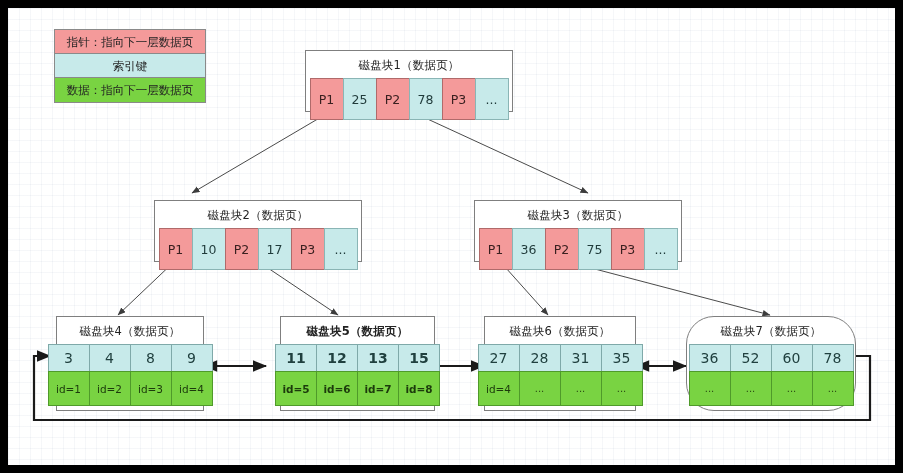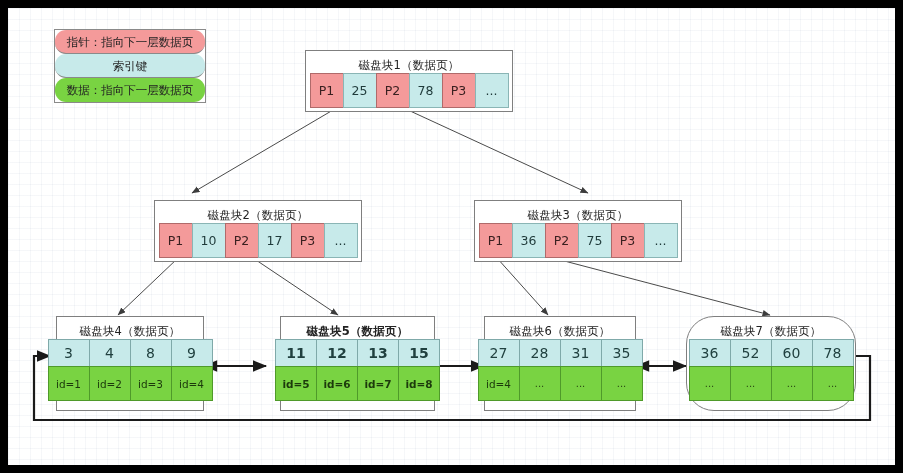--- a/index.html
+++ b/index.html
@@ -26,47 +26,46 @@
   .legend{
     position:absolute;left:46px;top:21px;width:152px;
     border:1px solid #8a8a8a;background:#fff;
     box-sizing:border-box;
   }
   .legend-row{
     height:24px;line-height:24px;text-align:center;
     font-size:11.5px;color:#222;
     border-bottom:1px solid #8a8a8a;
     box-sizing:border-box;
-    border-radius:11px;
   }
   .legend-row:last-child{border-bottom:none;}
   .lg-pink{background:#f49a9a;}
   .lg-cyan{background:#c7eaea;}
   .lg-green{background:#79d342;}
 
   
   .block{
     position:absolute;background:#ffffff;
     border:1px solid #7f7f7f;box-sizing:border-box;
   }
   .block-title{
     text-align:center;font-size:11.5px;color:#222;
-    padding-top:7px;letter-spacing:.2px;
+    padding-top:7px;padding-bottom:5px;letter-spacing:.2px;
   }
   .cells{display:flex;justify-content:center;padding-bottom:8px;}
   .cell{
     border:1px solid #9a6a6a;box-sizing:border-box;
     font-size:12.5px;color:#333;text-align:center;
     display:flex;align-items:center;justify-content:center;
     margin-left:-1px;
   }
   .cell:first-child{margin-left:0;}
   .cell.ptr{background:#f49a9a;border-color:#b06a6a;color:#3a2020;}
   .cell.key{background:#c7eaea;border-color:#8ab5b5;color:#1f3a3a;}
-  .inner-w{width:34px;height:35px;}
+  .inner-w{width:34px;height:42px;}
 
   
   .leaf-grid{display:flex;justify-content:center;padding-bottom:10px;}
   .leaf-col{display:flex;flex-direction:column;margin-left:-1px;}
   .leaf-col:first-child{margin-left:0;}
   .leaf-key{
     width:42px;height:28px;background:#c7eaea;border:1px solid #7fa9a9;
     box-sizing:border-box;display:flex;align-items:center;justify-content:center;
     font-size:14px;color:#20403f;
   }

